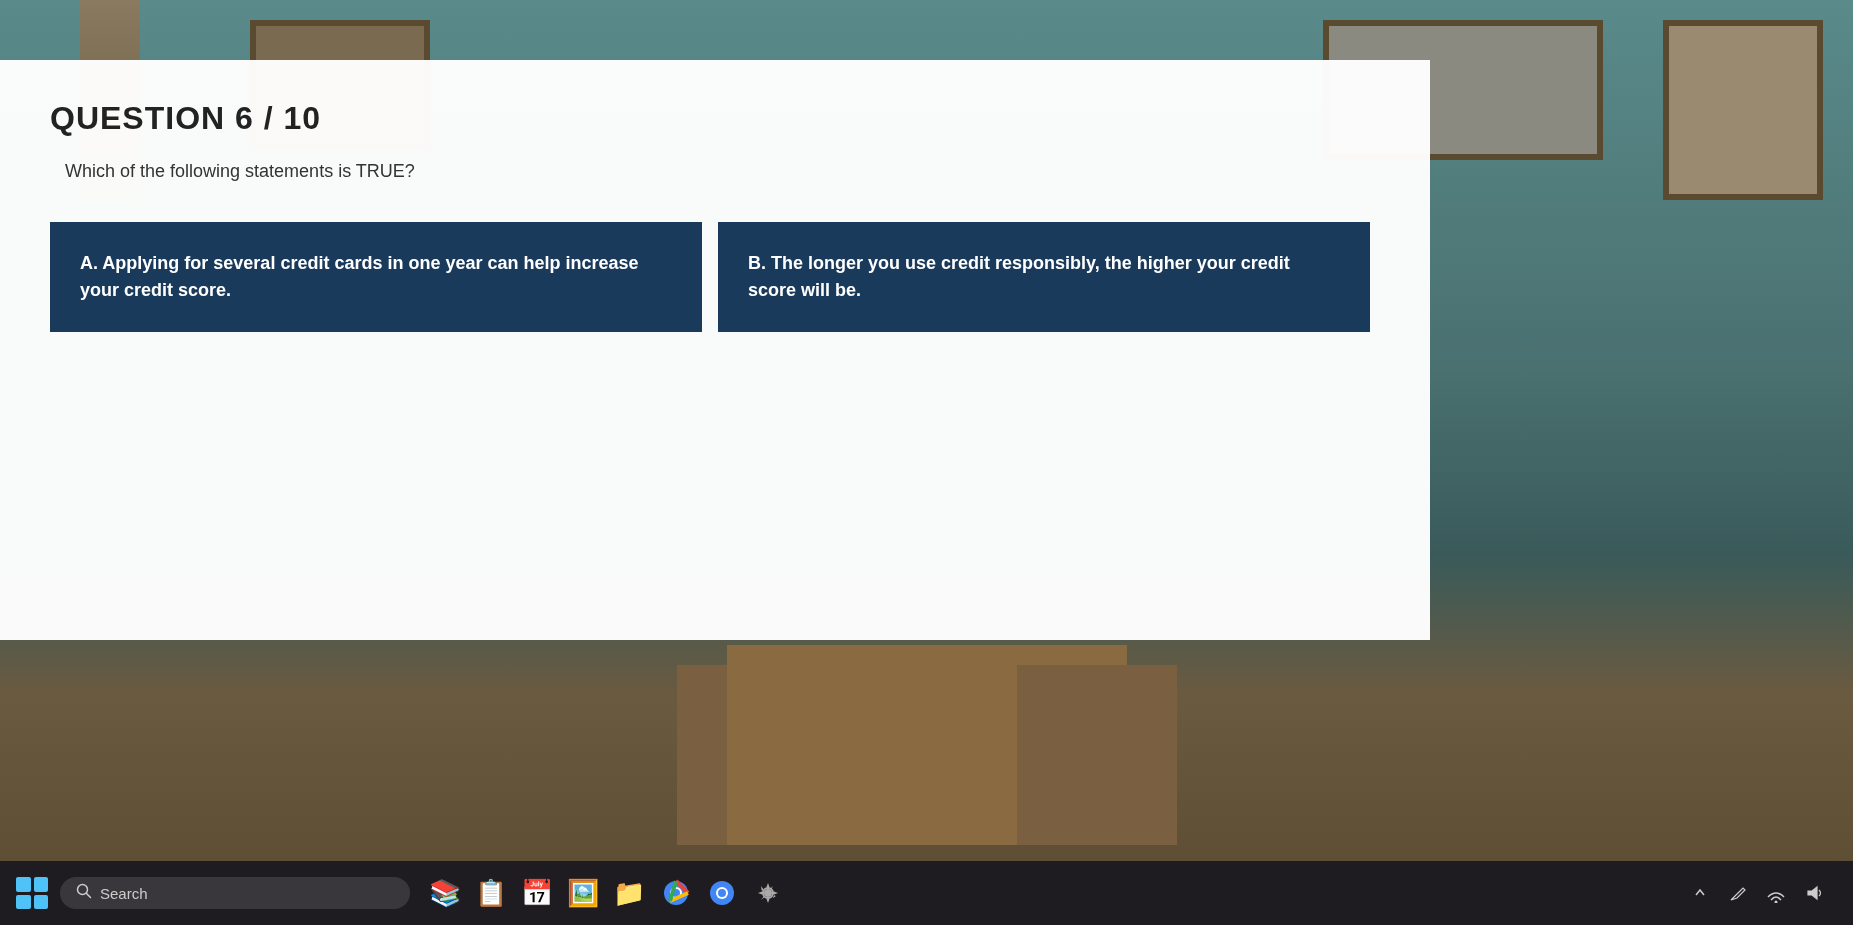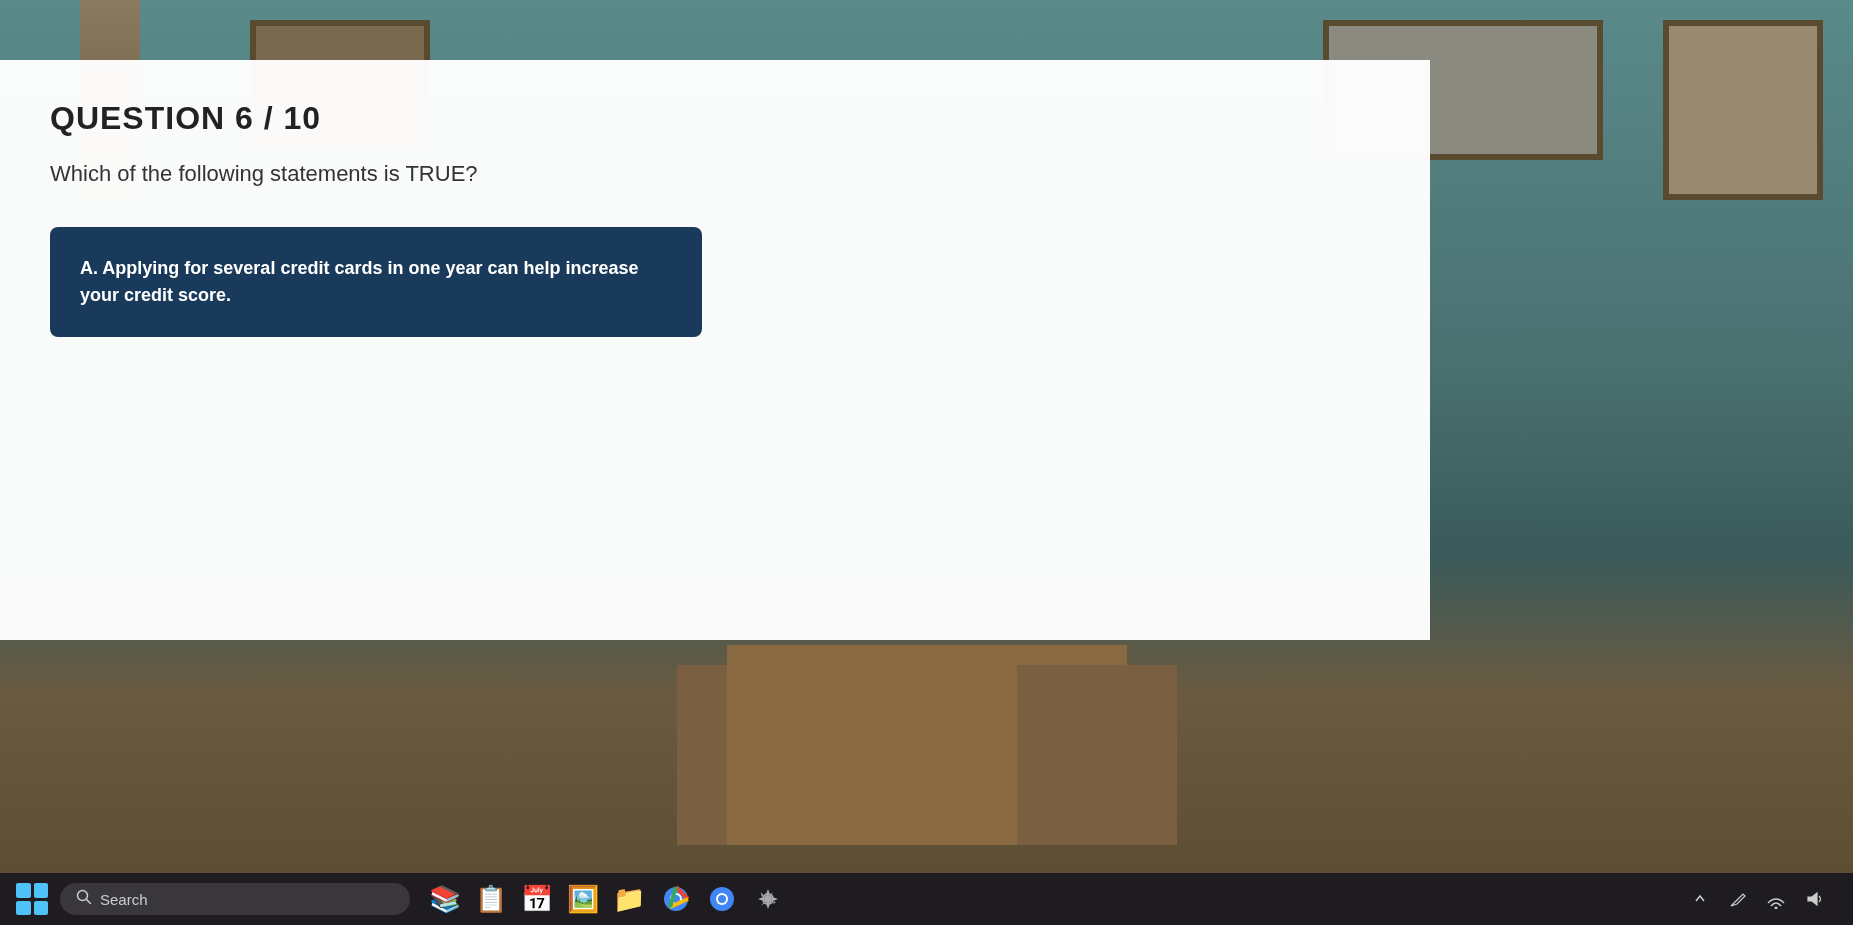--- a/index.html
+++ b/index.html
@@ -101,54 +101,55 @@
     .question-number {
       font-size: 32px;
       font-weight: 900;
       color: #222;
       text-transform: uppercase;
       letter-spacing: 1px;
       margin-bottom: 24px;
     }
 
     .question-text {
-      font-size: 22px;
+      font-size: 18px;
       color: #333;
       margin-bottom: 40px;
+      margin-left: 15px;
     }
 
     .answers-grid {
       display: grid;
       grid-template-columns: 1fr 1fr;
       grid-template-rows: auto auto;
       gap: 16px;
       max-width: 1320px;
     }
 
     .answer-btn {
       background: #1a3a5c;
       color: #fff;
       border: none;
-      border-radius: 8px;
+      border-radius: 0;
       padding: 28px 30px;
       font-size: 18px;
       font-weight: bold;
       text-align: left;
       cursor: pointer;
       line-height: 1.5;
       min-height: 100px;
       display: flex;
       align-items: center;
     }
 
     
     .taskbar {
       position: absolute;
       bottom: 0; left: 0;
-      width: 100%; height: 52px;
+      width: 100%; height: 64px;
       background: rgba(20, 20, 30, 0.85);
       backdrop-filter: blur(10px);
       display: flex;
       align-items: center;
       padding: 0 12px;
       z-index: 100;
       gap: 8px;
     }
 
     .taskbar-start {
@@ -232,20 +233,21 @@
 
 <div class="quiz-card">
   <div class="question-number">QUESTION 6 / 10</div>
 
   <div class="question-text">Which of the following statements is TRUE?</div>
 
   <div class="answers-grid">
 
     <button class="answer-btn">A. Applying for several credit cards in one year can help increase your credit score.</button>
 
+    <button class="answer-btn">B. The longer you use credit responsibly, the higher your credit score will be.</button>
 
 
 
   </div>
 </div>
 
 <div class="taskbar">
 
   <div class="taskbar-start">
     <div class="windows-icon">

